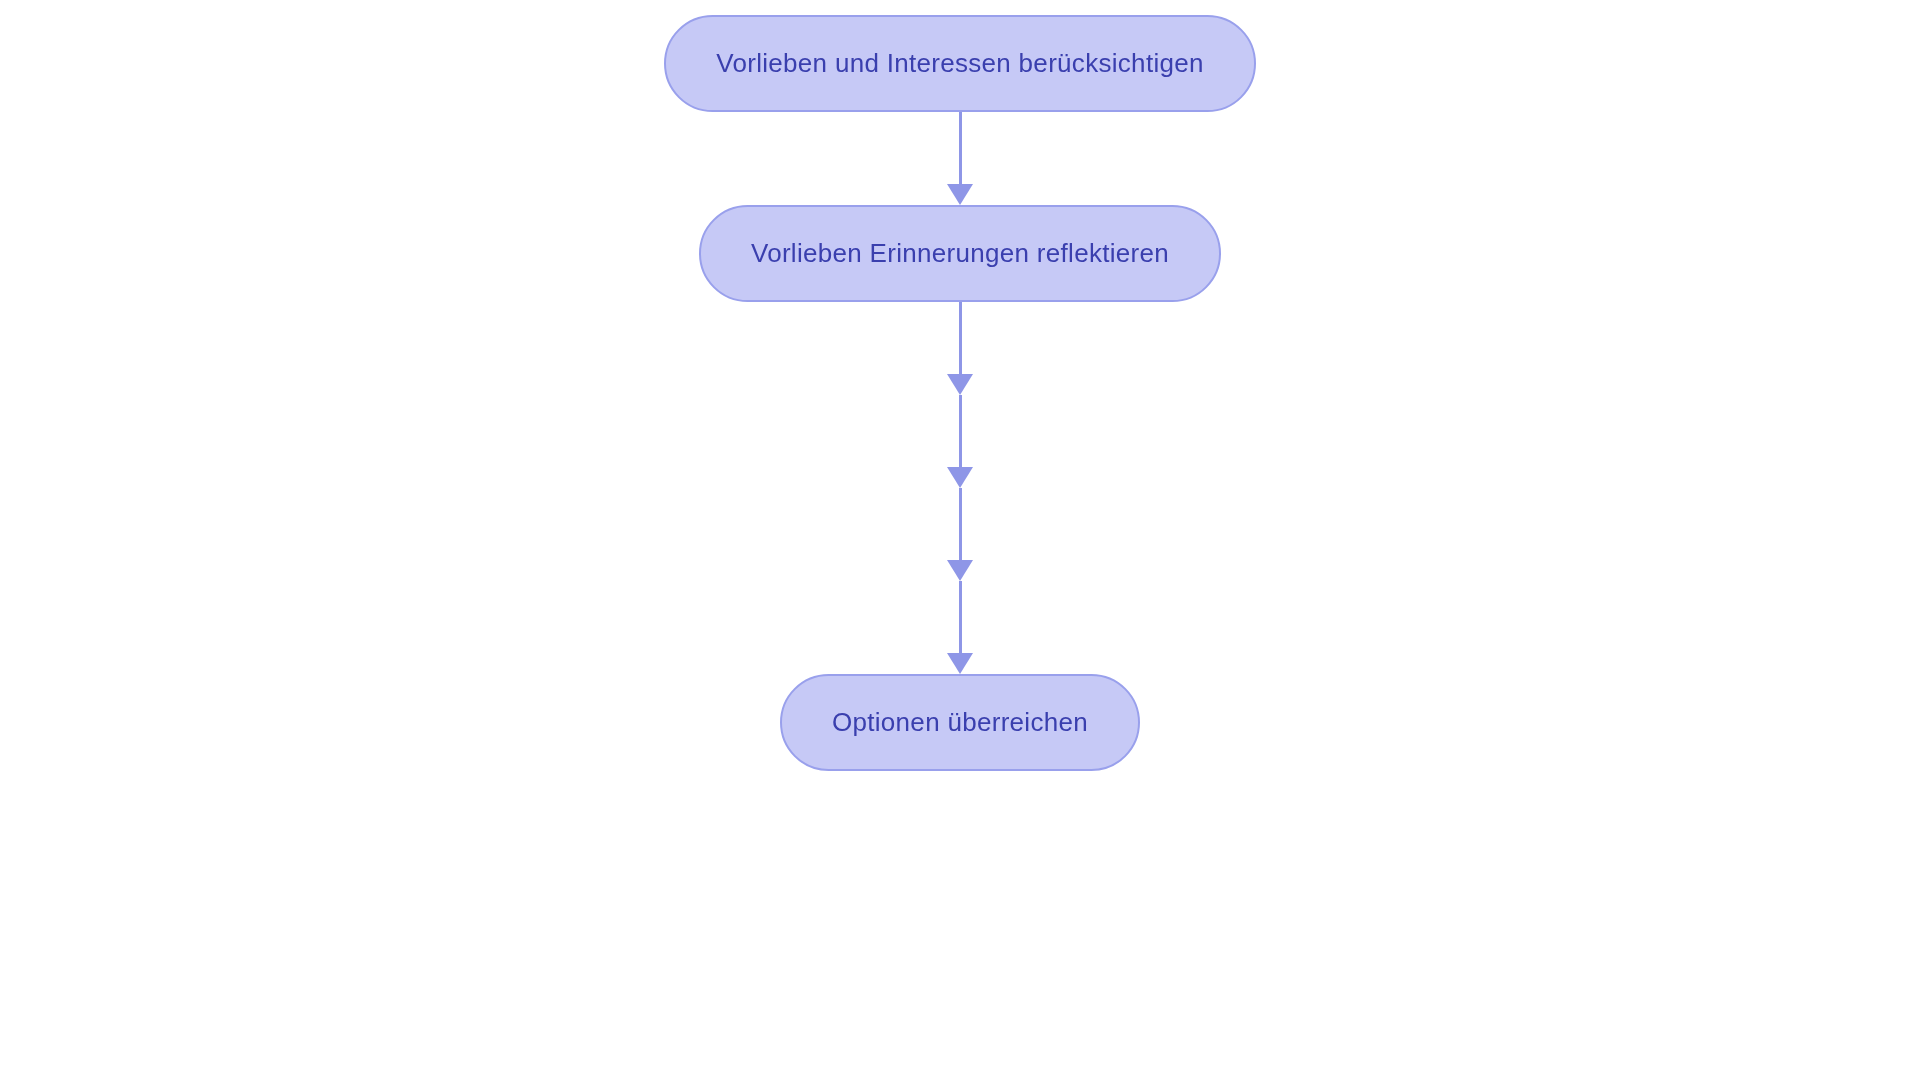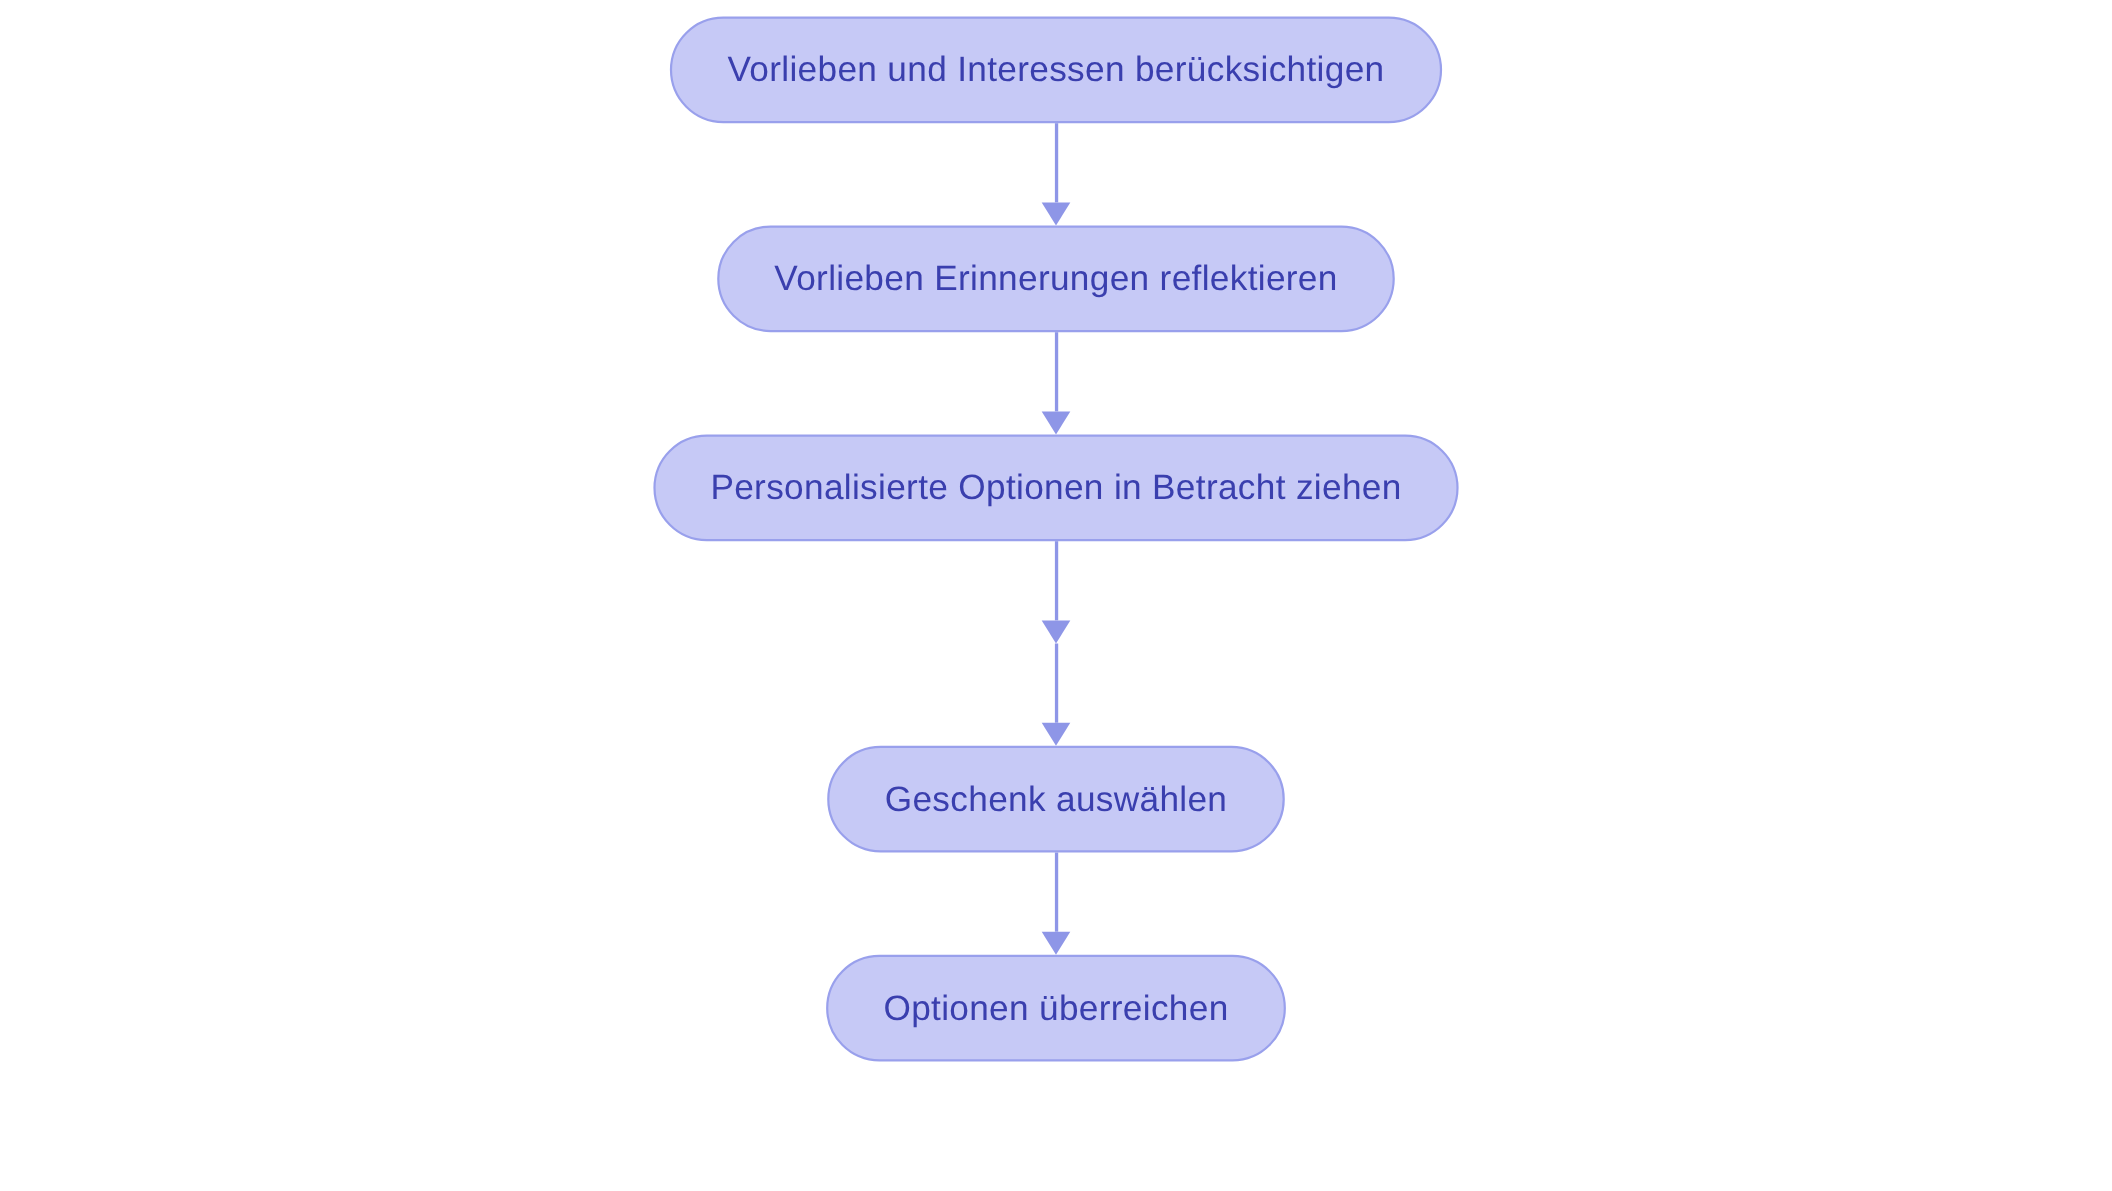--- a/index.html
+++ b/index.html
@@ -29,21 +29,21 @@
     height: 97px;
     min-height: 97px;
     display: inline-flex;
     align-items: center;
     justify-content: center;
     padding: 4px 50px;
     background: var(--node-fill);
     border: 2px solid var(--node-border);
     border-radius: 48.5px;
     color: var(--node-text);
-    font-size: 32px;
+    font-size: 26px;
     letter-spacing: 0.3px;
     white-space: nowrap;
   }
   .connector {
     height: 93px;
     display: flex;
     flex-direction: column;
     align-items: center;
     justify-content: flex-start;
   }
@@ -76,41 +76,35 @@
 
   <div class="flow-node">
     <span>Vorlieben Erinnerungen reflektieren</span>
   </div>
 
   <div class="connector">
     <div class="line"></div>
     <div class="arrowhead"></div>
   </div>
 
-  <div class="flow-node">
-    <span>Personalisierte Optionen in Betracht ziehen</span>
+
+  <div class="connector">
+    <div class="line"></div>
+    <div class="arrowhead"></div>
   </div>
+
 
   <div class="connector">
     <div class="line"></div>
     <div class="arrowhead"></div>
   </div>
 
 
   <div class="connector">
     <div class="line"></div>
     <div class="arrowhead"></div>
   </div>
 
   <div class="flow-node">
-    <span>Geschenk auswählen</span>
-  </div>
-
-  <div class="connector">
-    <div class="line"></div>
-    <div class="arrowhead"></div>
-  </div>
-
-  <div class="flow-node">
     <span>Optionen überreichen</span>
   </div>
 
 </div>
 
 </body></html>

